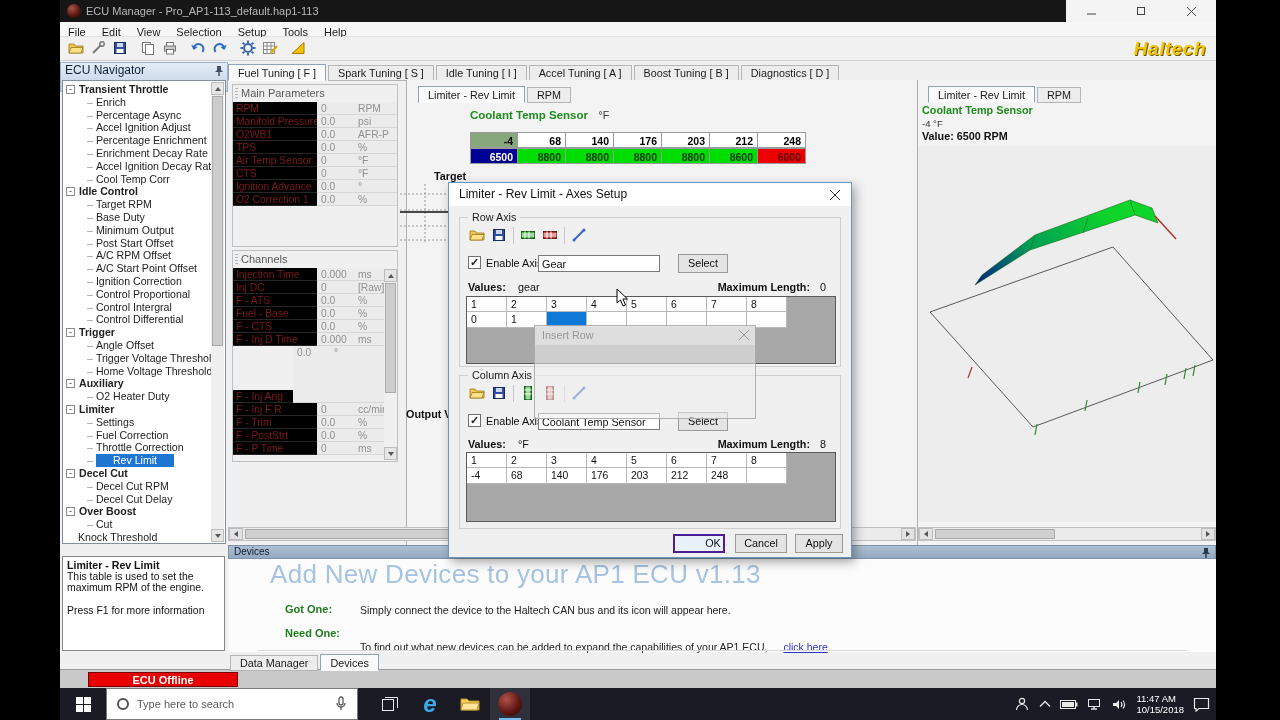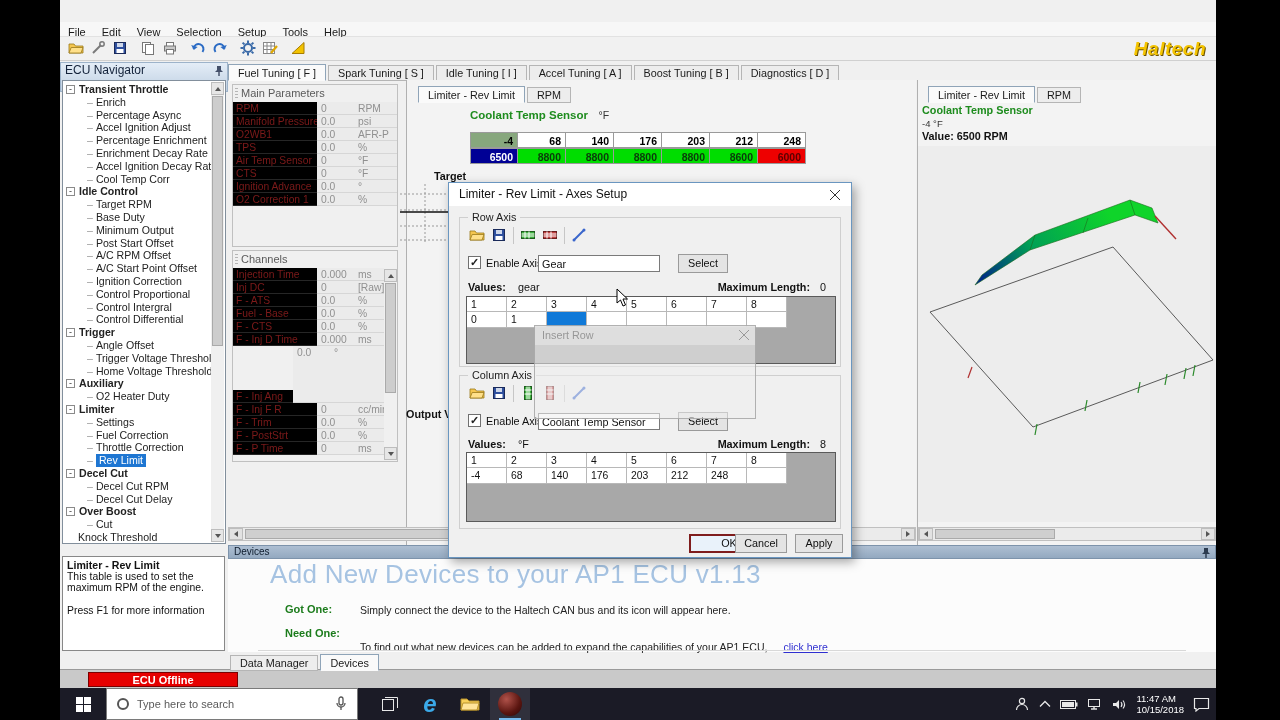--- a/index.html
+++ b/index.html
@@ -27,21 +27,21 @@
   #nav-header { position:absolute; left:0; top:62px; width:168px; height:30px; background:linear-gradient(#e4edf7,#bfd0e2); border:1px solid #9db3ca; font-size:12px; line-height:15px; color:#13223a; padding-left:4px; }
   #nav-pin { position:absolute; right:3px; top:2px; }
   #nav-tree { position:absolute; left:2px; top:80px; width:164px; height:464px; background:#fff; border:1px solid #828f9c; overflow:hidden; }
   #tree-items { position:absolute; left:2px; top:2px; right:14px; bottom:2px; overflow:hidden; }
   .titem { height:12.8px; line-height:12.8px; font-size:10.6px; color:#222; white-space:nowrap; display:flex; align-items:center; }
   .titem.g { font-weight:bold; }
   .titem.l { padding-left:22px; }
   .titem.l::before { content:"–"; color:#9a9a9a; margin-right:3px; font-weight:normal; }
   .titem.r { padding-left:13px; }
   .tbox { width:9px; height:9px; border:1px solid #8a8a8a; background:#fff; font-size:9px; line-height:7px; text-align:center; color:#333; margin:0 4px 0 1px; font-weight:normal; flex:0 0 9px; }
-  .titem .sel-label { background:#1e76d2; color:#fff; padding:0 3px; }
+  .titem .sel-label { background:#1e76d2; color:#fff; padding:0 17px; }
   .vscroll { position:absolute; right:1px; top:1px; bottom:1px; width:13px; background:#f0f0f0; }
   .sbtn { position:absolute; left:0; width:13px; height:13px; background:#e6e6e6; border:1px solid #bdbdbd; display:flex; align-items:center; justify-content:center; }
   .sthumb { position:absolute; left:1px; width:11px; background:#cdcdcd; border:1px solid #aaa; }
   .tri-up { width:0; height:0; border-left:3px solid transparent; border-right:3px solid transparent; border-bottom:4px solid #555; }
   .tri-down { width:0; height:0; border-left:3px solid transparent; border-right:3px solid transparent; border-top:4px solid #555; }
   .tri-left { width:0; height:0; border-top:3px solid transparent; border-bottom:3px solid transparent; border-right:4px solid #555; }
   .tri-right { width:0; height:0; border-top:3px solid transparent; border-bottom:3px solid transparent; border-left:4px solid #555; }
 
   #info-box { position:absolute; left:2px; top:556px; width:163px; height:95px; background:#fff; border:1px solid #888; padding:2px 4px; font-size:10.4px; color:#111; }
   #info-title { font-weight:bold; font-size:10.6px; }
@@ -105,21 +105,21 @@
   .vals-unit { position:absolute; left:58px; font-size:10.8px; color:#111; }
   .max-label { position:absolute; right:30px; font-size:10.8px; font-weight:bold; color:#111; }
   .max-value { position:absolute; right:14px; font-size:10.8px; color:#111; }
   .axis-table { position:absolute; left:6px; width:370px; background:#a8a8a8; border:1px solid #5a5a5a; overflow:hidden; }
   .at-row { display:flex; }
   .at-cell { width:40px; height:15px; background:#fff; border-right:1px solid #b8b8b8; border-bottom:1px solid #b8b8b8; font-size:10.4px; line-height:15px; padding-left:4px; color:#111; }
   .at-cell.v { height:16px; line-height:16px; }
   .at-cell.selcell { background:#1079d8; }
   #dlg-buttons { position:absolute; top:351px; left:0; right:0; height:20px; }
   .dlg-btn { position:absolute; height:19px; background:#e4e4e4; border:1px solid #9a9a9a; font-size:10.8px; text-align:center; line-height:17px; color:#111; }
-  #btn-ok { left:240px; width:52px; border:2px solid #7f1d1d; line-height:15px; background:#e9f2fa;padding-left:28px; }
+  #btn-ok { left:224px; width:52px; border:2px solid #4c1d95; line-height:15px; background:#e9f2fa;padding-left:28px; }
   #btn-cancel { left:286px; width:52px; }
   #btn-apply { left:346px; width:48px; }
 
   
   #ghost { position:absolute; left:474px; top:325px; width:222px; height:94px; z-index:60; border:1px solid rgba(160,160,160,.8); background:rgba(238,238,238,.55); }
   #ghost-titlebar { position:absolute; left:0; top:0; right:0; height:19px; background:rgba(225,225,225,.85); }
   #ghost-title { position:absolute; left:7px; line-height:19px; font-size:10.8px; color:#979797; }
   #ghost-close { position:absolute; right:6px; top:4px; }
 
   #cursor { position:absolute; left:556px; top:288px; z-index:70; }
@@ -135,20 +135,39 @@
   #ecu-task .underline { position:absolute; bottom:0; left:9px; width:22px; height:2px; background:#76b9ed; }
   #tray { position:absolute; right:2px; top:0; height:32px; display:flex; align-items:center; gap:9px; }
   #clock { text-align:left; color:#fff; font-size:9.5px; line-height:11px; }
 </style>
 </head>
 <body>
 
 <div id="stage">
 <div id="desktop">
 
+  <div id="titlebar">
+    <span id="app-icon"></span>
+    <span id="title-text">ECU Manager - Pro_AP1-113_default.hap1-113</span>
+    <div id="win-controls">
+      <div class="win-btn">
+            <svg width="9" height="9">
+              <path d="M0 7 H9" stroke="#444"></path>
+            </svg>
+          </div>
+      <div class="win-btn">
+            <span id="sq-max"></span>
+          </div>
+      <div class="win-btn">
+            <svg width="9" height="9">
+              <path d="M0 0 L9 9 M9 0 L0 9" stroke="#444"></path>
+            </svg>
+          </div>
+    </div>
+  </div>
 
   <div id="menubar"><span class="menu-item">File</span><span class="menu-item">Edit</span><span class="menu-item">View</span><span class="menu-item">Selection</span><span class="menu-item">Setup</span><span class="menu-item">Tools</span><span class="menu-item">Help</span></div>
 
   <div id="main-toolbar">
     <span id="toolbar-icons"><span class="tool-btn">
             <svg width="16" height="16" viewBox="0 0 16 16">
               <path d="M1 13 V4 H6 L7.5 6 H15 V13 Z" fill="#f5c64f" stroke="#9a7a1a" stroke-width="0.8"></path>
               <path d="M1 13 L3.2 7.5 H15 L13 13 Z" fill="#ffe08a" stroke="#9a7a1a" stroke-width="0.8"></path>
             </svg>
           </span><span class="tool-btn">

